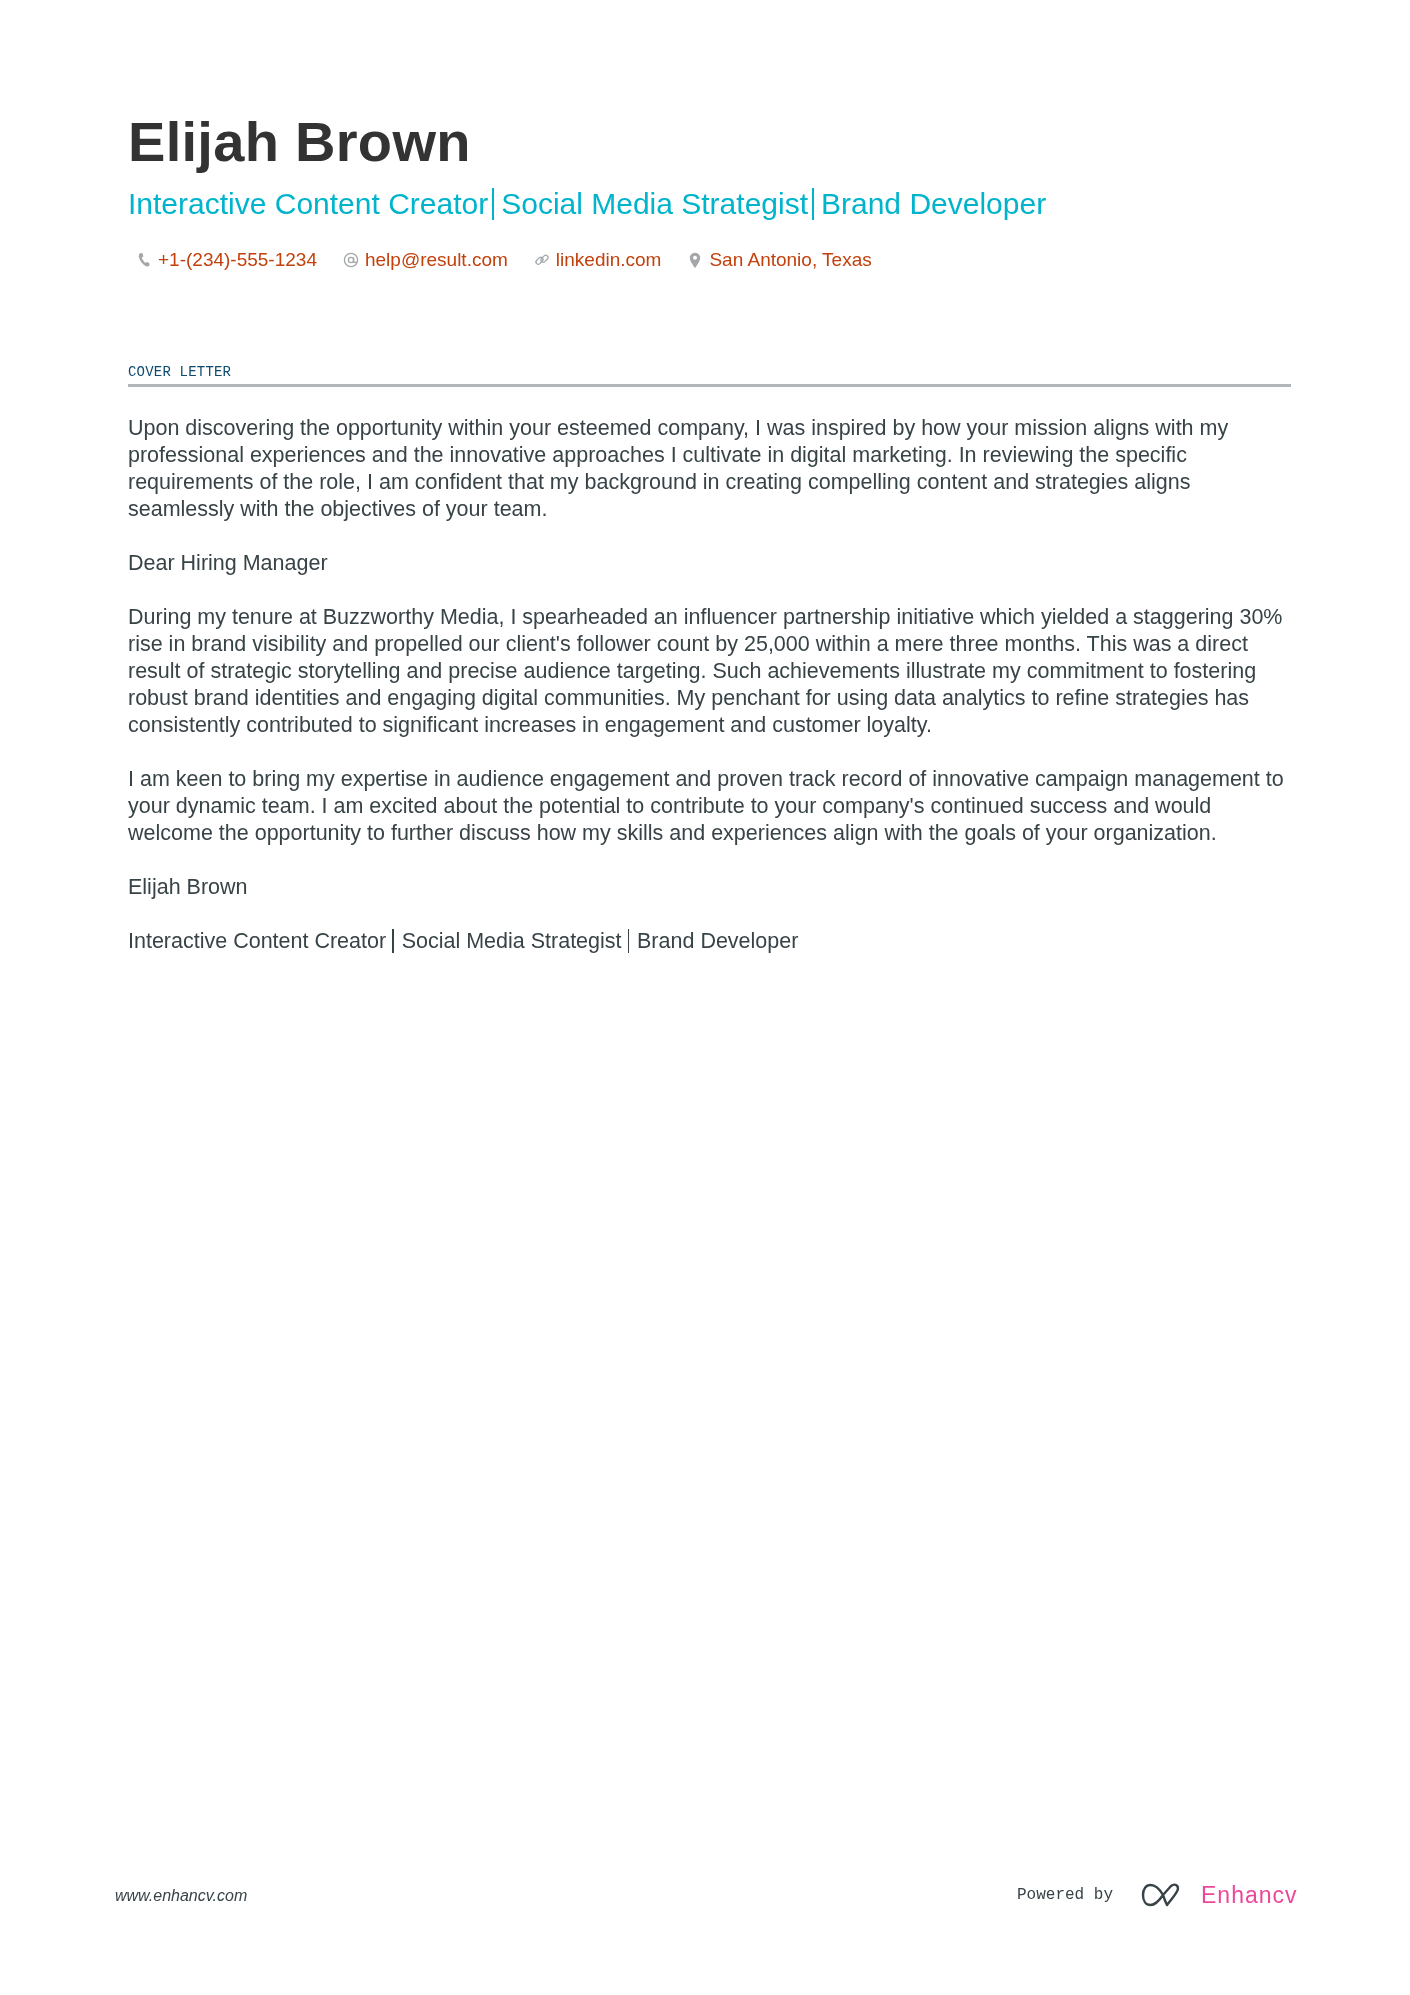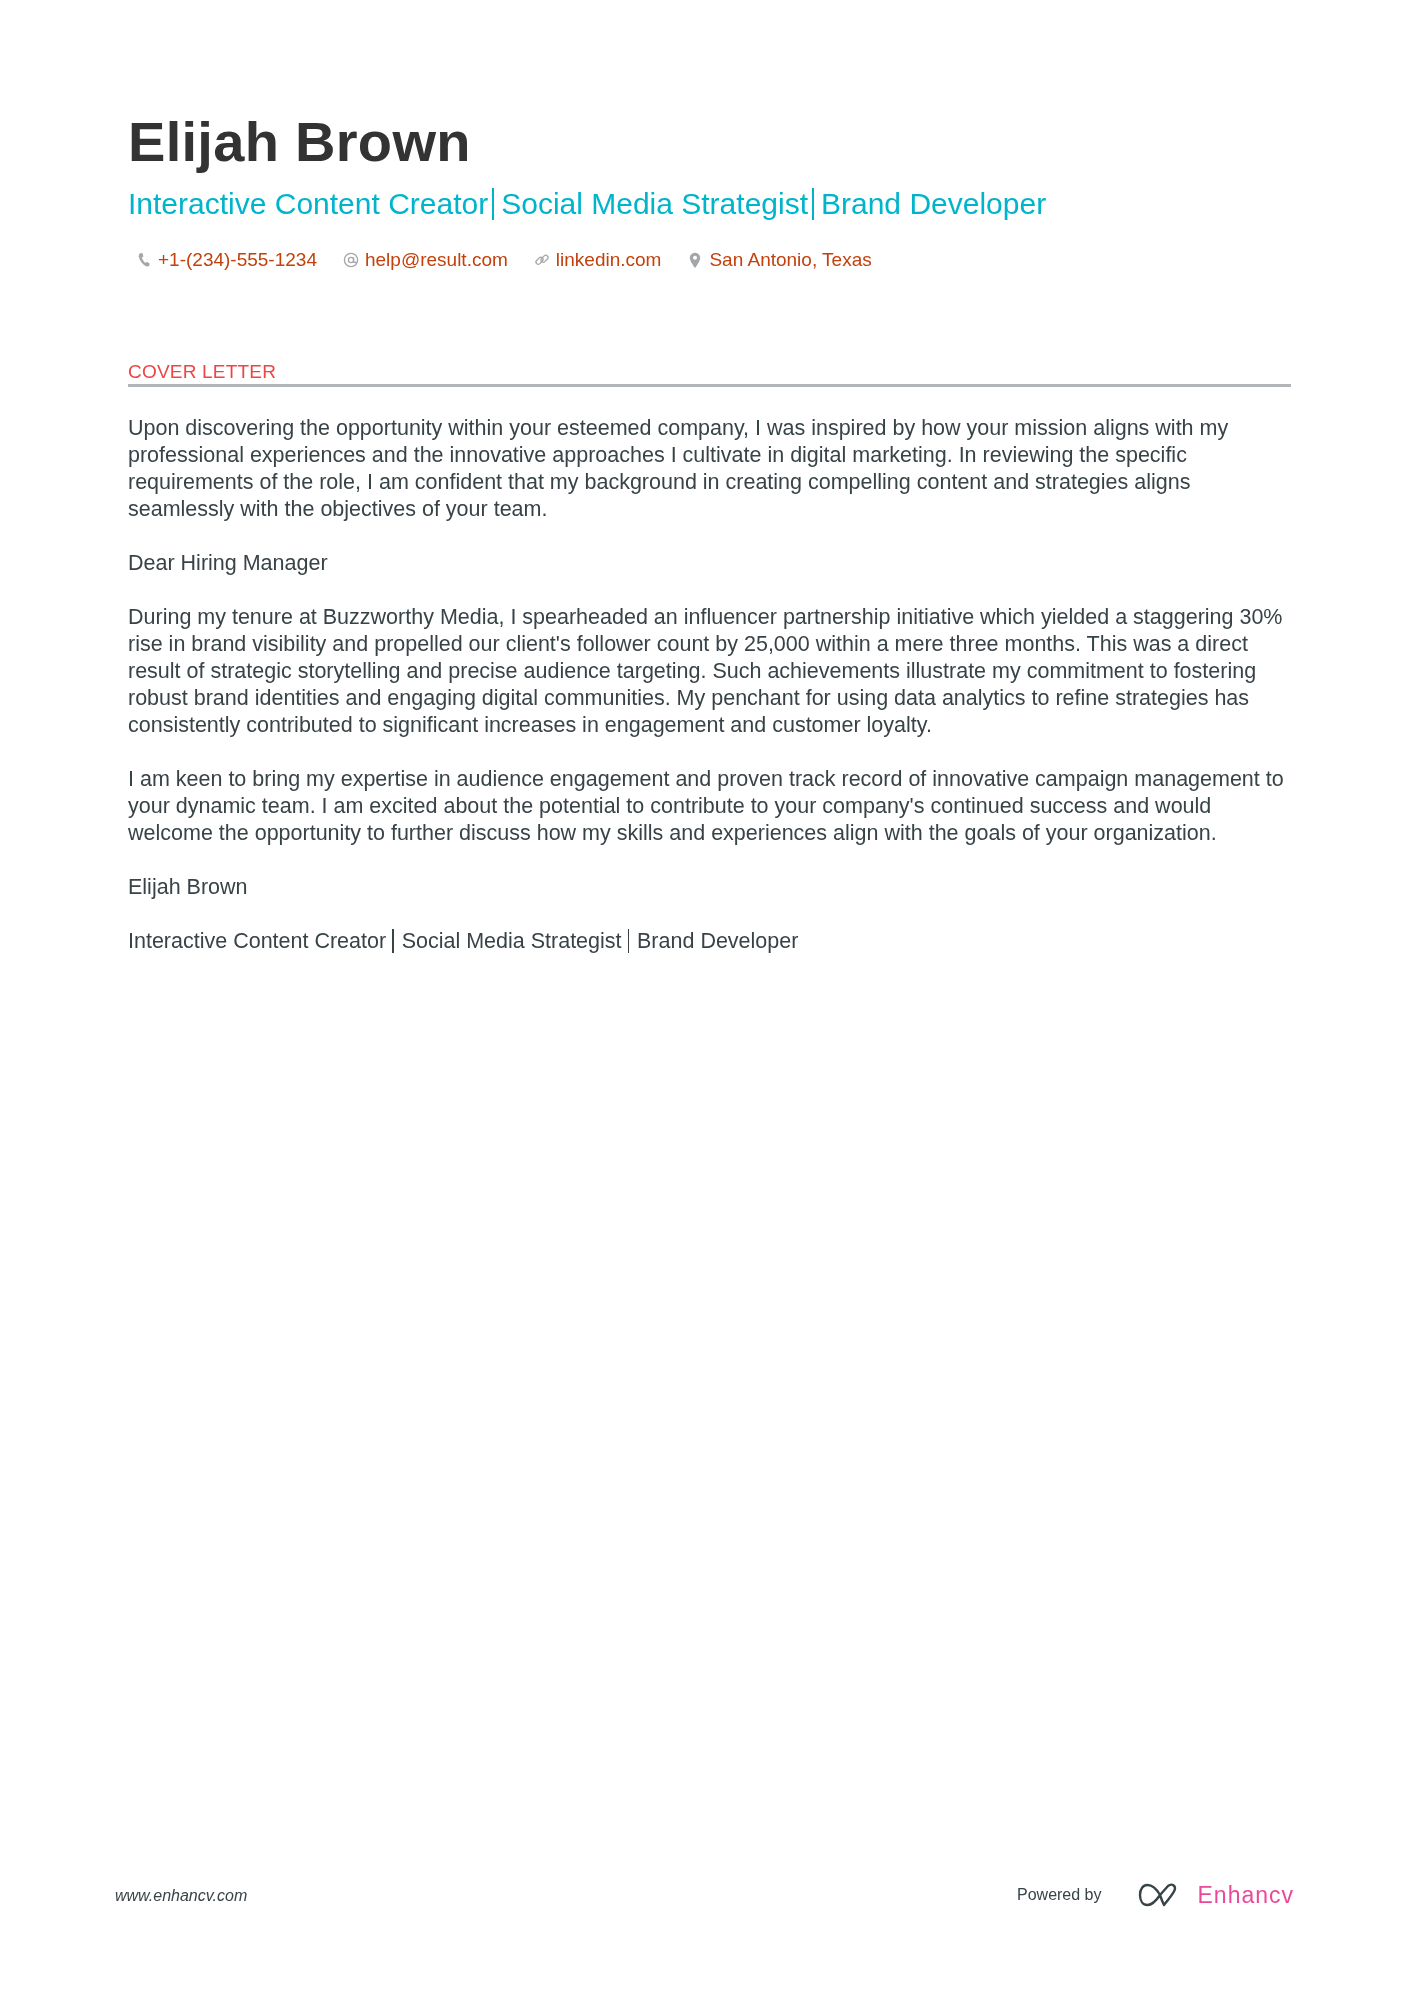--- a/index.html
+++ b/index.html
@@ -71,25 +71,26 @@
       width: 16px;
       height: 18px;
       margin-right: 6px;
       align-items: center;
       justify-content: center;
     }
     .section-title {
       position: absolute;
       left: 0;
       top: 361px;
-      font-size: 19px;
+      font-size: 14px;
       line-height: 22px;
-      color: #ef4444;
+      color: #0c4a6e;
       letter-spacing: 0.2px;
       text-transform: uppercase;
+      font-family: Liberation Mono, monospace;
     }
     .section-rule {
       position: absolute;
       left: 0;
       top: 384px;
       width: 1163px;
       height: 3px;
       background: #b3b6b8;
     }
     .letter {
@@ -126,21 +127,22 @@
       left: 1017px;
       top: 1880px;
       display: flex;
       align-items: center;
       height: 30px;
       color: #384347;
     }
     .powered {
       font-size: 16px;
       line-height: 20px;
-      margin-right: 36px;
+      margin-right: 28px;
+      font-family: Liberation Mono, monospace;
     }
     .logo-mark {
       width: 48px;
       height: 26px;
       margin-right: 12px;
     }
     .logo-word {
       font-size: 23px;
       letter-spacing: 1px;
       color: #ec4899;

